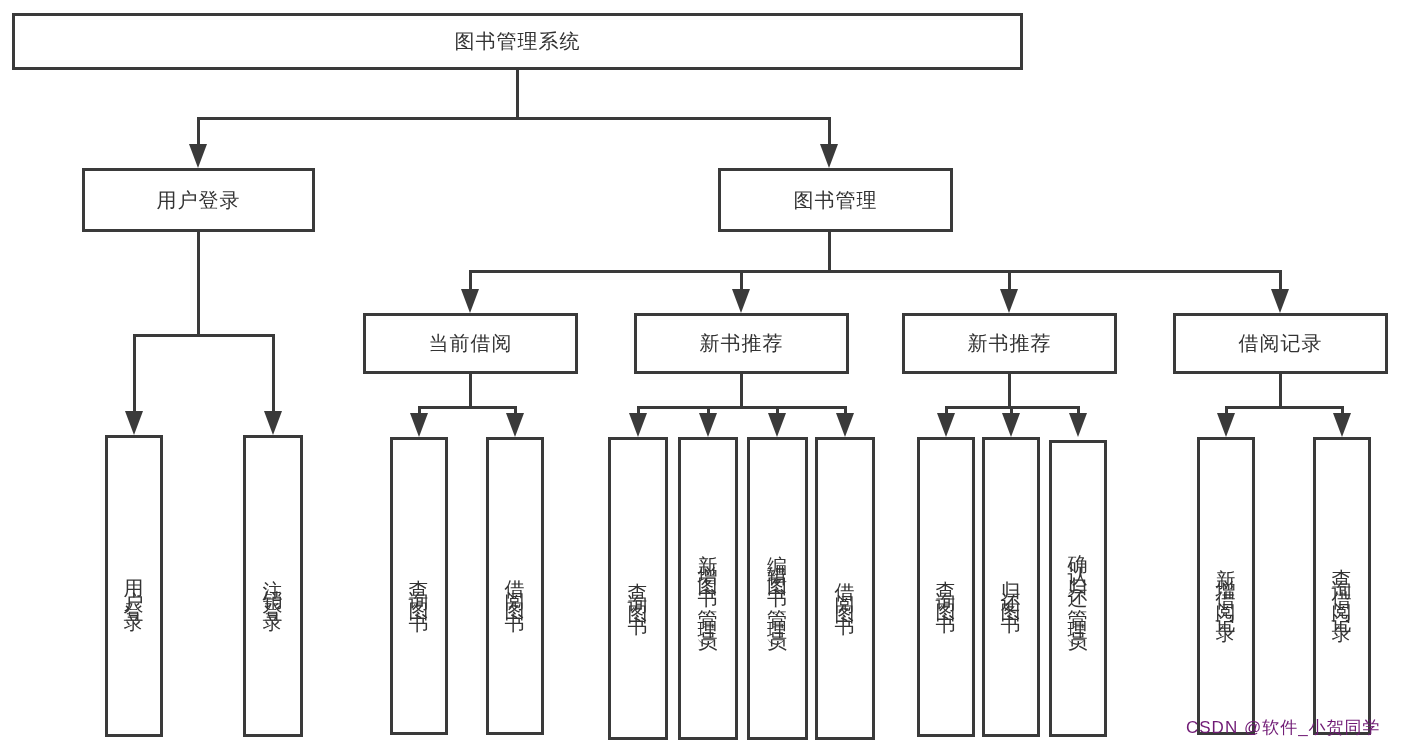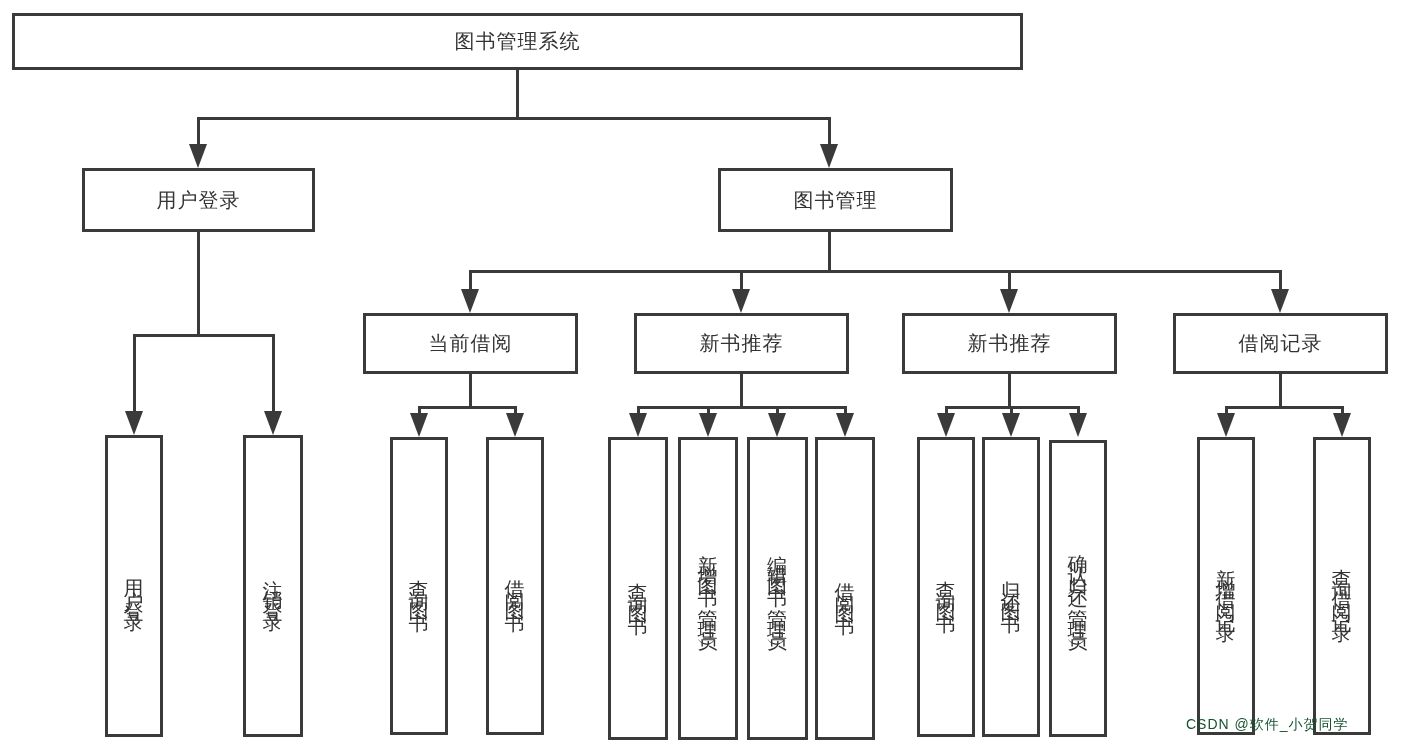--- a/index.html
+++ b/index.html
@@ -39,22 +39,22 @@
     width: 0; height: 0;
     border-left: 9px solid transparent;
     border-right: 9px solid transparent;
     border-top: 24px solid #3a3a3a;
     z-index: 1;
   }
   .watermark {
     position: absolute;
     left: 1186px;
     top: 716px;
-    font-size: 14px;
-    color: #14532d;
+    font-size: 17px;
+    color: #701a75;
     letter-spacing: 1px;
     z-index: 5;
     white-space: nowrap;
   }
 </style>
 </head>
 <body>
 
 <div id="stage">
 

